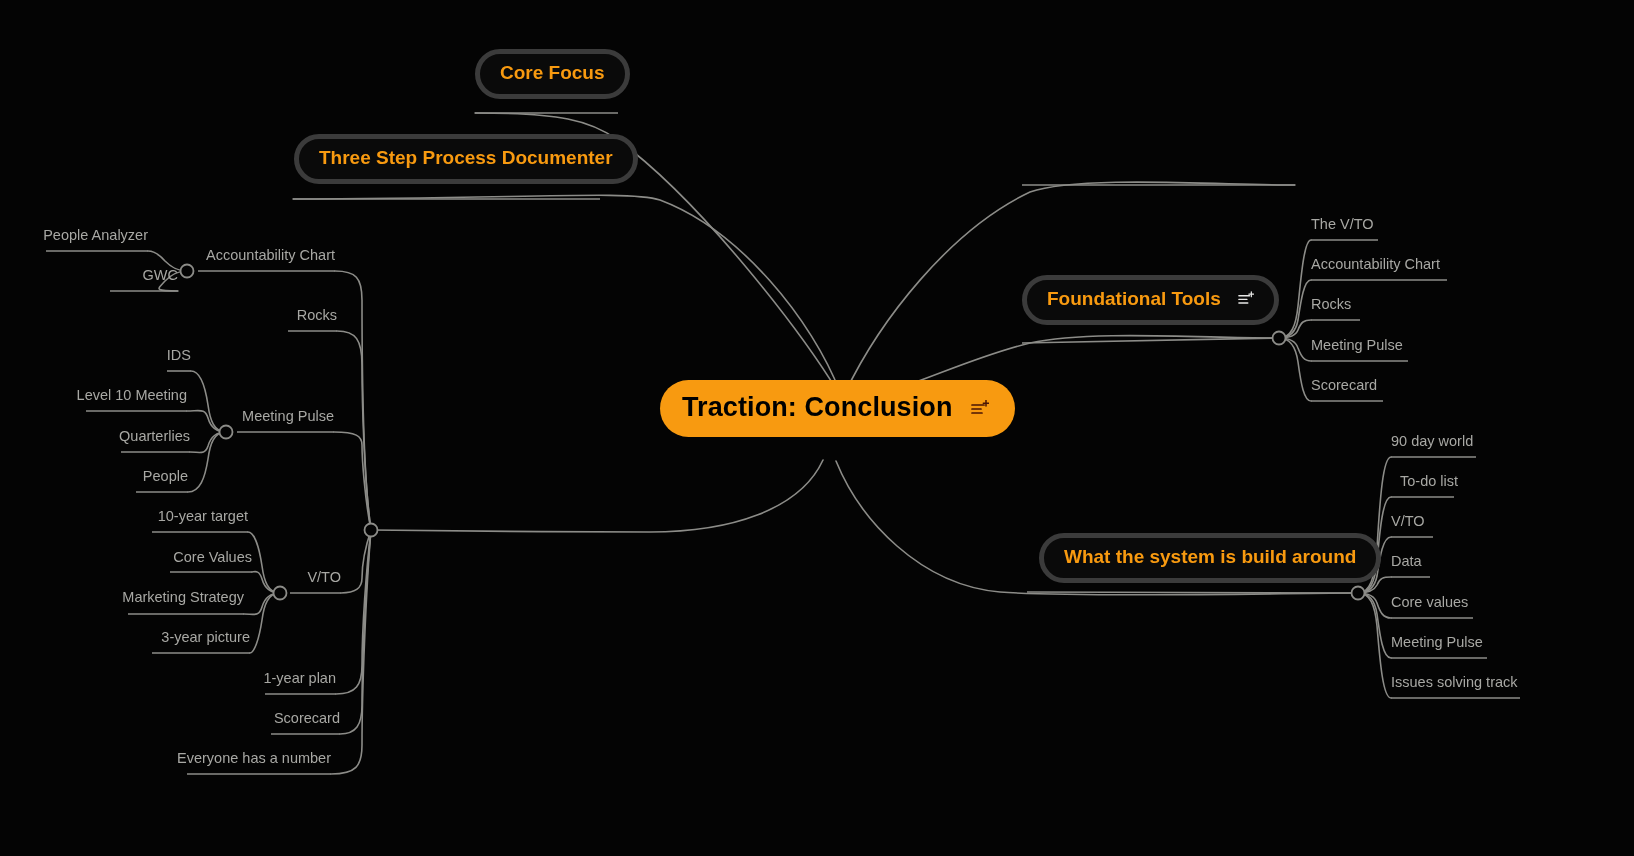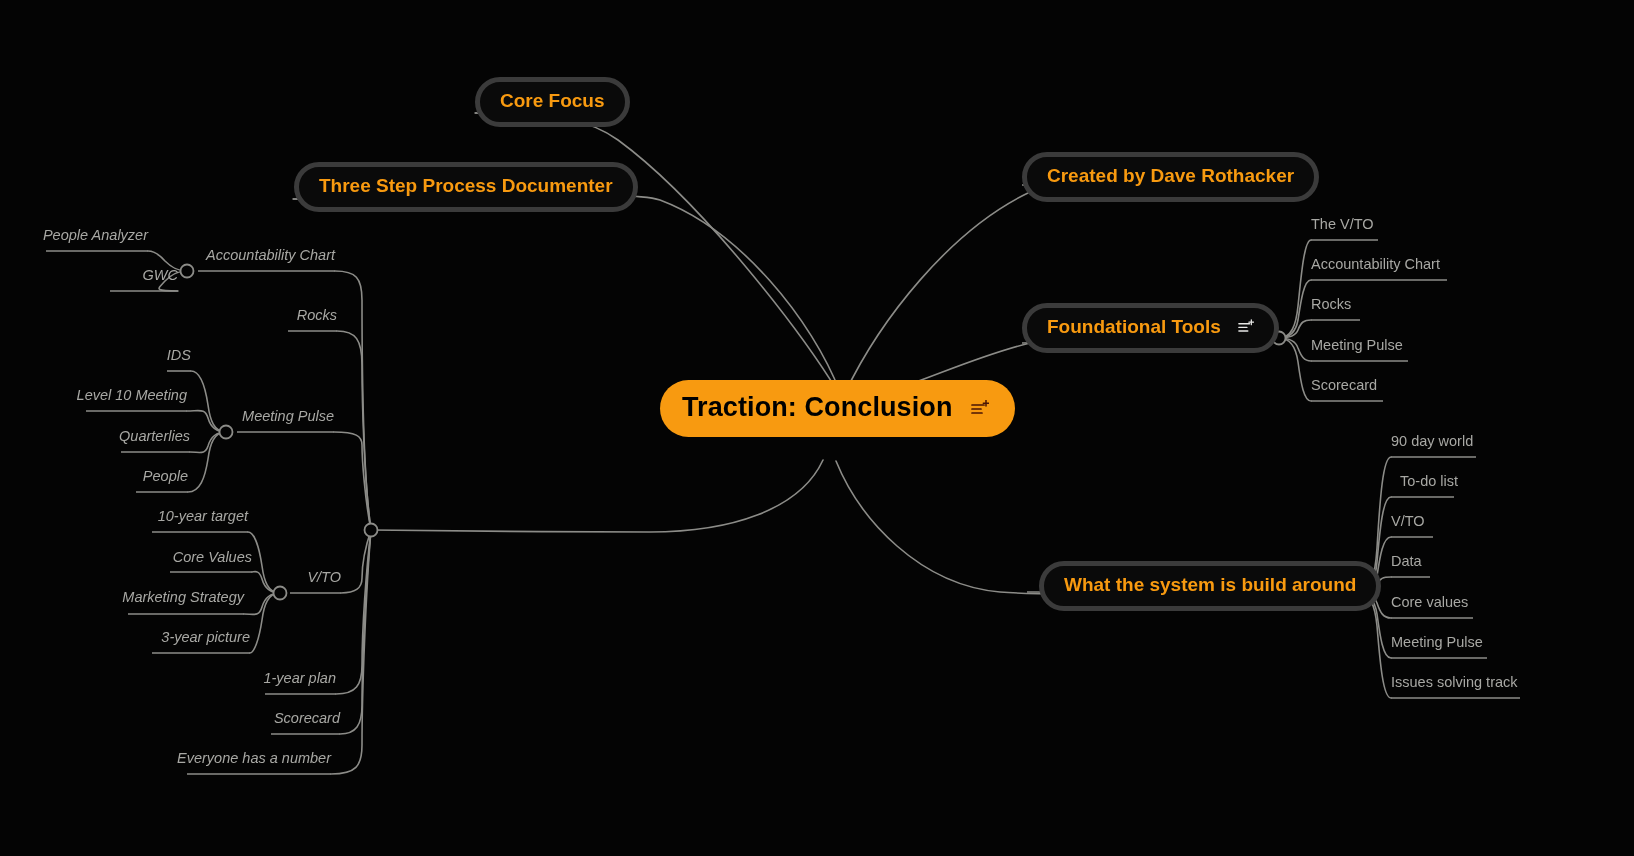--- a/index.html
+++ b/index.html
@@ -69,41 +69,40 @@
   .branch-node {
     position: absolute;
     display: flex;
     align-items: center;
     gap: 17px;
     background: #0a0a0a;
     border: 5px solid #3b3b3b;
     border-radius: 26px;
     padding: 9px 20px 11px 20px;
     box-sizing: border-box;
-    margin-top: 28px;
   }
   .branch-label {
     color: #F89A10;
     font-size: 19px;
     font-weight: 700;
     white-space: nowrap;
     line-height: 1.05;
   }
 
   
   .leaf {
     position: absolute;
     color: #a8a8a4;
     font-size: 14.5px;
     font-weight: 400;
     white-space: nowrap;
     line-height: 1;
   }
   .leaf-right { transform: translate(0, -100%); }
-  .leaf-left  { transform: translate(-100%, -100%); font-style: italic; }
+  .leaf-left  { transform: translate(-100%, -100%); }
 
   
   .note-icon { display: block; }
   .note-icon.dark line { stroke: #4a1405; }
   .note-icon.light line { stroke: #e8e8e6; }
 </style>
 </head>
 <body>
 
 <div id="canvas">
@@ -216,23 +215,20 @@
 
   <div class="branch-node" style="left:475px; top:49px;">
     <span class="branch-label">Core Focus</span>
   </div>
 
   <div class="branch-node" style="left:294px; top:134px;justify-content:flex-end;">
     <span class="branch-label">Three Step Process Documenter</span>
   </div>
 
 
-  <div class="branch-node" style="left:1022px; top:124px;">
-    <span class="branch-label">Created by Dave Rothacker</span>
-  </div>
 
   <div class="branch-node" style="left:1022px; top:275px;">
     <span class="branch-label">Foundational Tools</span>
     <span>
       <svg class="note-icon light" width="16" height="15" viewBox="0 0 18 16" xmlns="http://www.w3.org/2000/svg">
         <line x1="1" y1="5" x2="13" y2="5" stroke-width="1.6" stroke-linecap="round"></line>
         <line x1="1" y1="9" x2="10" y2="9" stroke-width="1.6" stroke-linecap="round"></line>
         <line x1="1" y1="13" x2="11" y2="13" stroke-width="1.6" stroke-linecap="round"></line>
         <line x1="15" y1="0.5" x2="15" y2="6" stroke-width="1.4" stroke-linecap="round"></line>
         <line x1="12.3" y1="3.2" x2="17.7" y2="3.2" stroke-width="1.4" stroke-linecap="round"></line>

